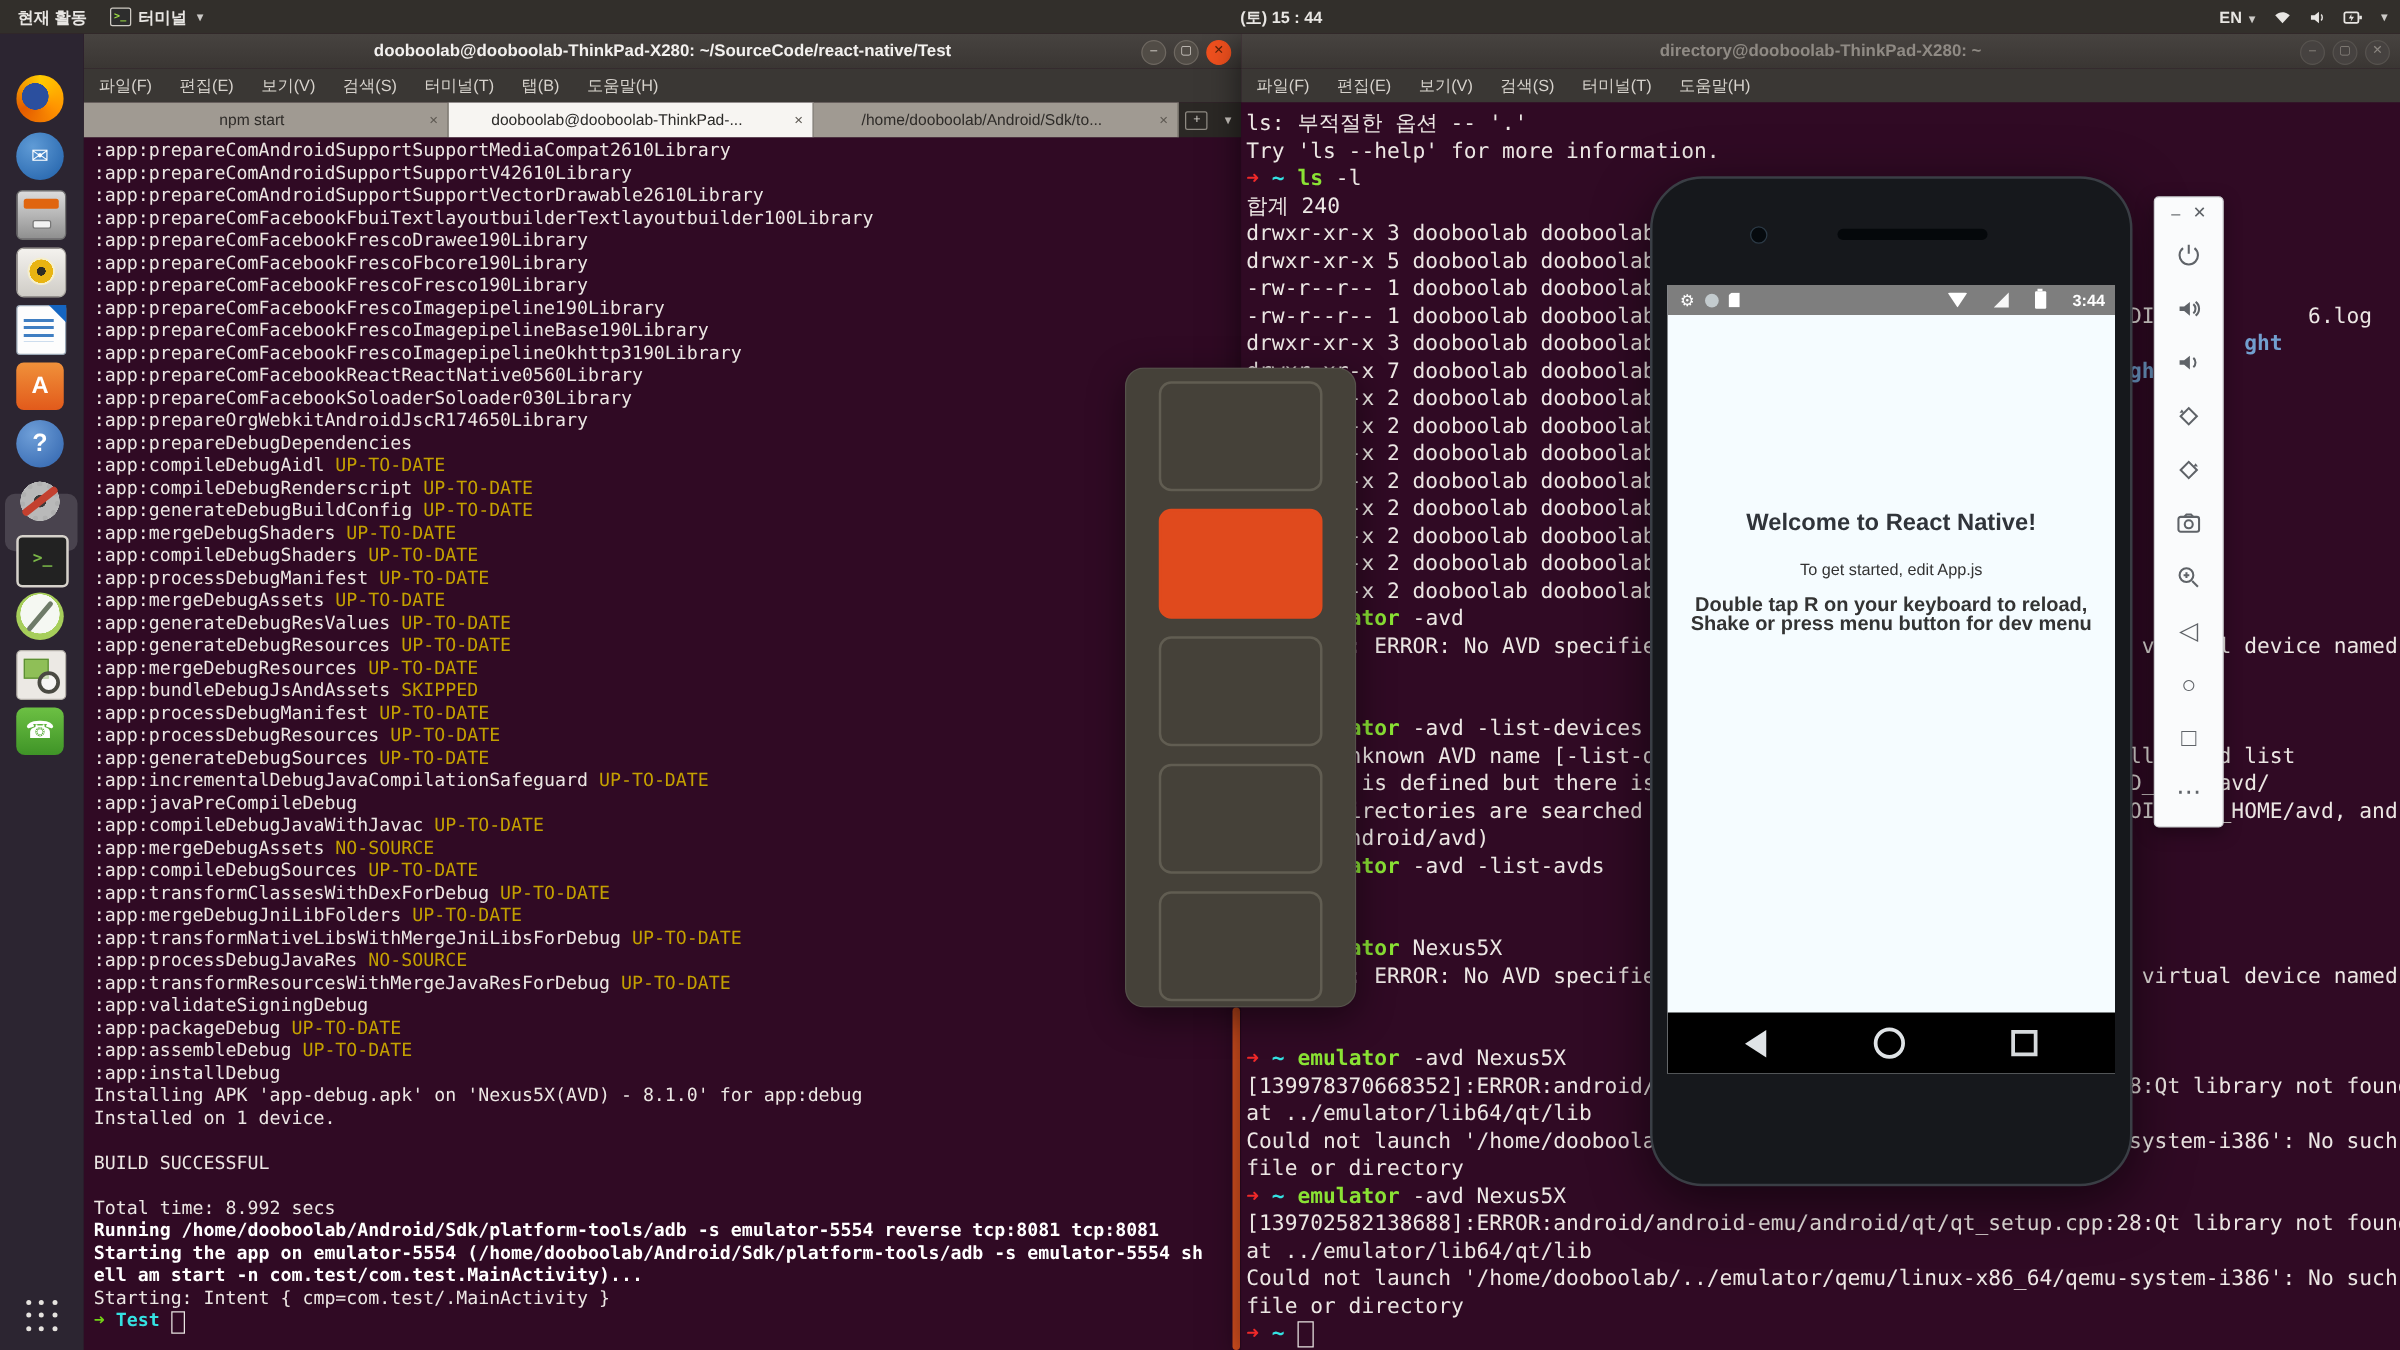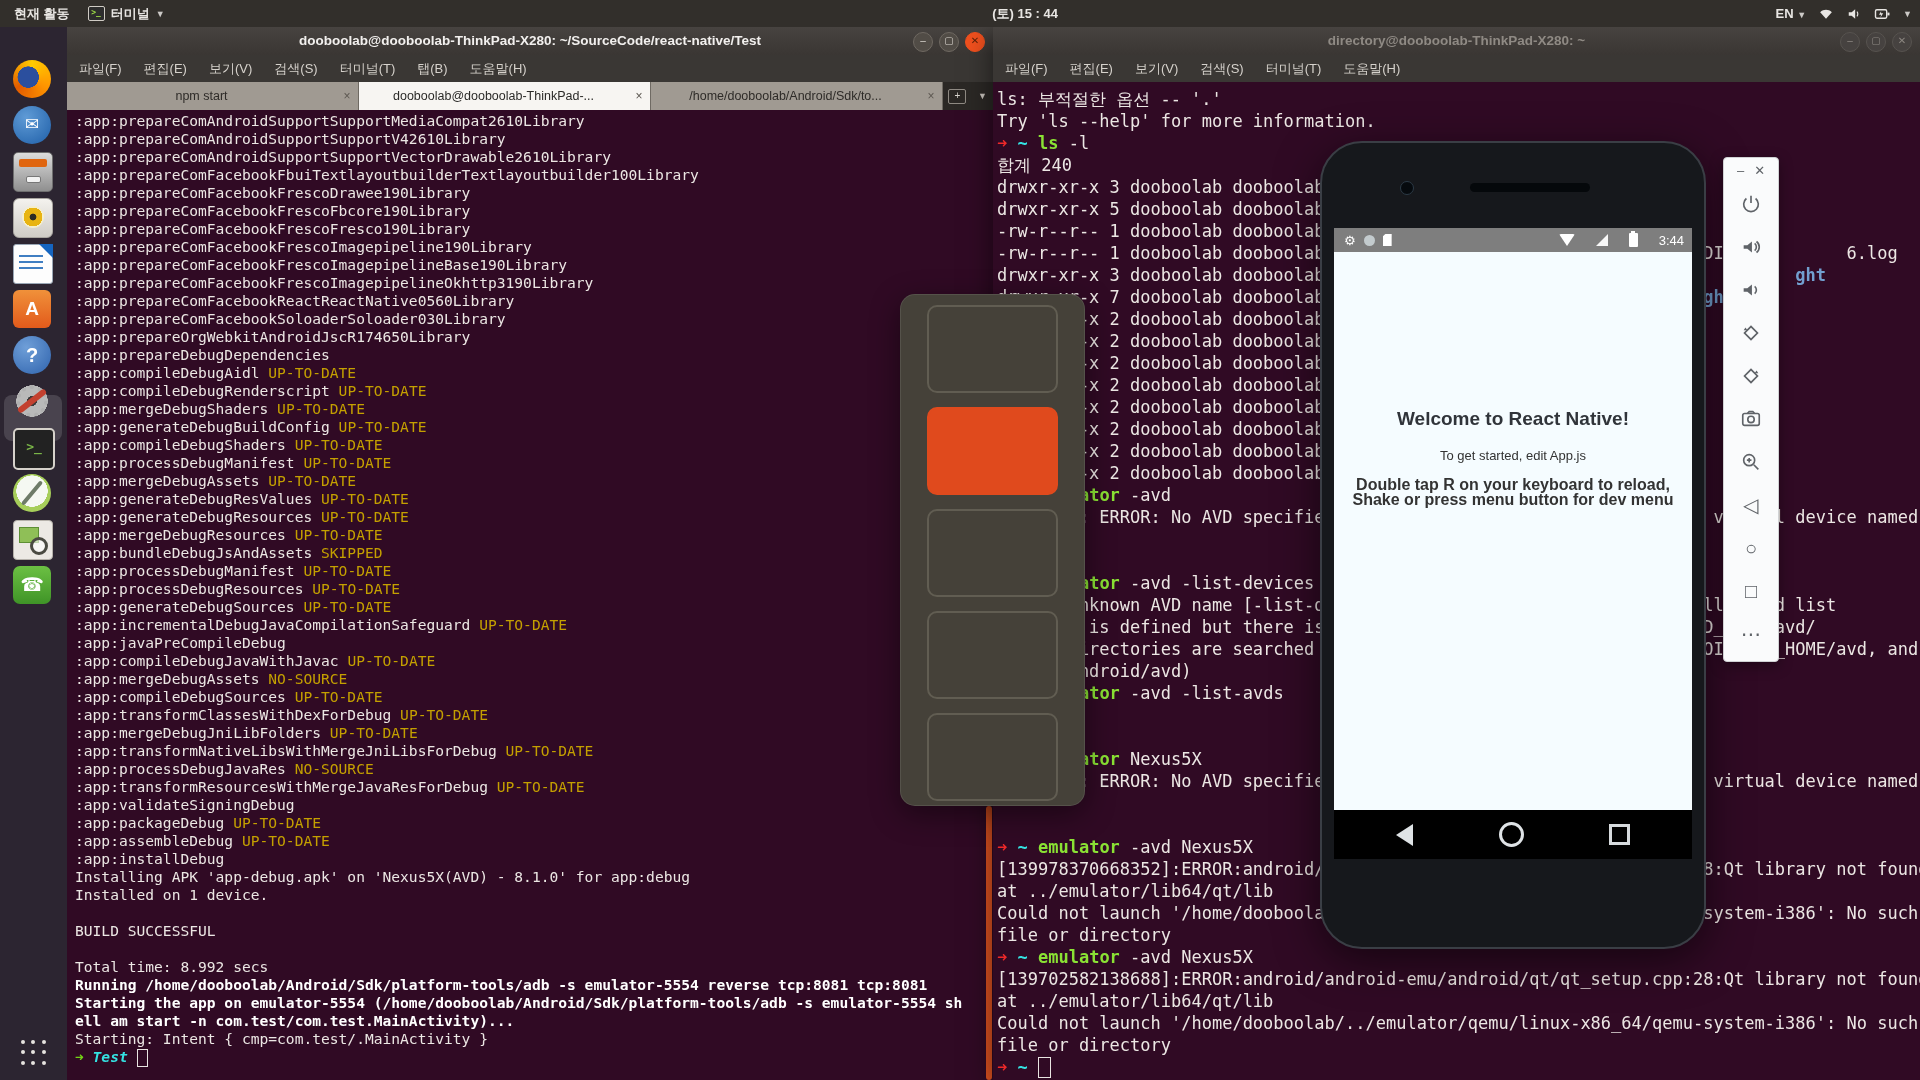--- a/index.html
+++ b/index.html
@@ -95,21 +95,21 @@
   .tb-l{top:83px;padding:2px 0 0 8px;}
   .tb-r{top:55px;padding:6px 0 0 4px;}
   .tl{white-space:pre;color:#ece7e4;}
   .win-left .tl{font:14.6px/18px "DejaVu Sans Mono",monospace;height:18px;}
   .win-right .tl{font:17px/22px "DejaVu Sans Mono",monospace;height:22px;}
   .tl .yel{color:#c4a000;}
   .tl .red{color:#ef2929;font-weight:bold;}
   .tl .cyan{color:#34e2e2;font-weight:bold;}
   .tl .grn{color:#8ae234;font-weight:bold;}
   .tl .grn2{color:#73d216;font-weight:bold;}
-  .tl .cyanb{color:#34e2e2;font-weight:bold;font-style:italic;}
+  .tl .cyanb{color:#34e2e2;font-weight:bold;}
   .tl .bold{color:#ffffff;font-weight:bold;}
   .tl .blu{color:#729fcf;font-weight:bold;}
   .tl .curh{display:inline-block;width:9px;height:16px;border:1px solid #e8e4e1;vertical-align:-2px;}
   .win-right .tl .curh{width:11px;height:19px;}
   .scrollbar{position:absolute;right:1px;top:779px;width:6px;height:274px;background:#de5220;border-radius:3px;z-index:12;}
   
   .popup{position:absolute;left:900px;top:294px;width:185px;height:512px;background:#454139;
     border:1px solid rgba(255,255,255,.09);border-radius:15px;z-index:30;box-shadow:0 8px 30px rgba(0,0,0,.45);
     padding-top:10px;box-sizing:border-box;}
   .slot{width:131px;height:88px;margin:0 auto 14px;border:2px solid #615d52;border-radius:10px;box-sizing:border-box;}
@@ -118,21 +118,21 @@
   .phone{position:absolute;left:1320px;top:141px;width:386px;height:808px;background:#16181c;
     border:2px solid #3a3e45;border-radius:42px;box-sizing:border-box;z-index:40;
     box-shadow:0 12px 44px rgba(0,0,0,.55);}
   .cam{position:absolute;left:78px;top:38px;width:12px;height:12px;border-radius:50%;background:#060a0e;
     border:1px solid #2c3a46;}
   .spk{position:absolute;left:148px;top:40px;width:120px;height:9px;border-radius:5px;background:#05080b;}
   .pscreen{position:absolute;left:12px;top:85px;width:358px;height:631px;background:#f5fcff;overflow:hidden;}
   .statusbar{position:absolute;left:0;top:0;right:0;height:24px;background:#7e7e7e;color:#fff;}
   .sb-left{position:absolute;left:10px;top:0;height:24px;display:flex;align-items:center;gap:8px;}
   .sb-right{position:absolute;right:8px;top:0;height:24px;display:flex;align-items:center;gap:21px;
-    font-size:13px;font-weight:normal;}
+    font-size:13px;font-weight:bold;}
   .sb-gear{font-size:13px;line-height:13px;}
   .sb-circle{width:11px;height:11px;border-radius:50%;background:#cfd8dc;opacity:.85;}
   .sb-card{width:9px;height:12px;background:#fff;clip-path:polygon(30% 0,100% 0,100% 100%,0 100%,0 20%);}
   .wifi{width:0;height:0;border-left:8px solid transparent;border-right:8px solid transparent;
     border-top:12px solid #fff;border-radius:2px;}
   .signal{width:0;height:0;border-left:12px solid transparent;border-bottom:12px solid #fff;opacity:.95;}
   .batt{width:9px;height:14px;background:#fff;border-radius:1px;position:relative;}
   .batt::before{content:"";position:absolute;left:2.5px;top:-2px;width:4px;height:2px;background:#fff;}
   .rn-body{position:absolute;left:0;top:24px;right:0;bottom:49px;text-align:center;color:#333;}
   .rn-title{margin-top:156px;font-size:19px;font-weight:bold;color:#30343a;}
@@ -301,22 +301,22 @@
         <div class="tl"><span>:app:prepareComFacebookFrescoFresco190Library</span></div>
         <div class="tl"><span>:app:prepareComFacebookFrescoImagepipeline190Library</span></div>
         <div class="tl"><span>:app:prepareComFacebookFrescoImagepipelineBase190Library</span></div>
         <div class="tl"><span>:app:prepareComFacebookFrescoImagepipelineOkhttp3190Library</span></div>
         <div class="tl"><span>:app:prepareComFacebookReactReactNative0560Library</span></div>
         <div class="tl"><span>:app:prepareComFacebookSoloaderSoloader030Library</span></div>
         <div class="tl"><span>:app:prepareOrgWebkitAndroidJscR174650Library</span></div>
         <div class="tl"><span>:app:prepareDebugDependencies</span></div>
         <div class="tl"><span>:app:compileDebugAidl </span><span class="yel">UP-TO-DATE</span></div>
         <div class="tl"><span>:app:compileDebugRenderscript </span><span class="yel">UP-TO-DATE</span></div>
+        <div class="tl"><span>:app:generateDebugBuildConfig </span><span class="yel">UP-TO-DATE</span></div>
         <div class="tl"><span>:app:mergeDebugShaders </span><span class="yel">UP-TO-DATE</span></div>
-        <div class="tl"><span>:app:generateDebugBuildConfig </span><span class="yel">UP-TO-DATE</span></div>
         <div class="tl"><span>:app:compileDebugShaders </span><span class="yel">UP-TO-DATE</span></div>
         <div class="tl"><span>:app:processDebugManifest </span><span class="yel">UP-TO-DATE</span></div>
         <div class="tl"><span>:app:mergeDebugAssets </span><span class="yel">UP-TO-DATE</span></div>
         <div class="tl"><span>:app:generateDebugResValues </span><span class="yel">UP-TO-DATE</span></div>
         <div class="tl"><span>:app:generateDebugResources </span><span class="yel">UP-TO-DATE</span></div>
         <div class="tl"><span>:app:mergeDebugResources </span><span class="yel">UP-TO-DATE</span></div>
         <div class="tl"><span>:app:bundleDebugJsAndAssets </span><span class="yel">SKIPPED</span></div>
         <div class="tl"><span>:app:processDebugManifest </span><span class="yel">UP-TO-DATE</span></div>
         <div class="tl"><span>:app:processDebugResources </span><span class="yel">UP-TO-DATE</span></div>
         <div class="tl"><span>:app:generateDebugSources </span><span class="yel">UP-TO-DATE</span></div>

